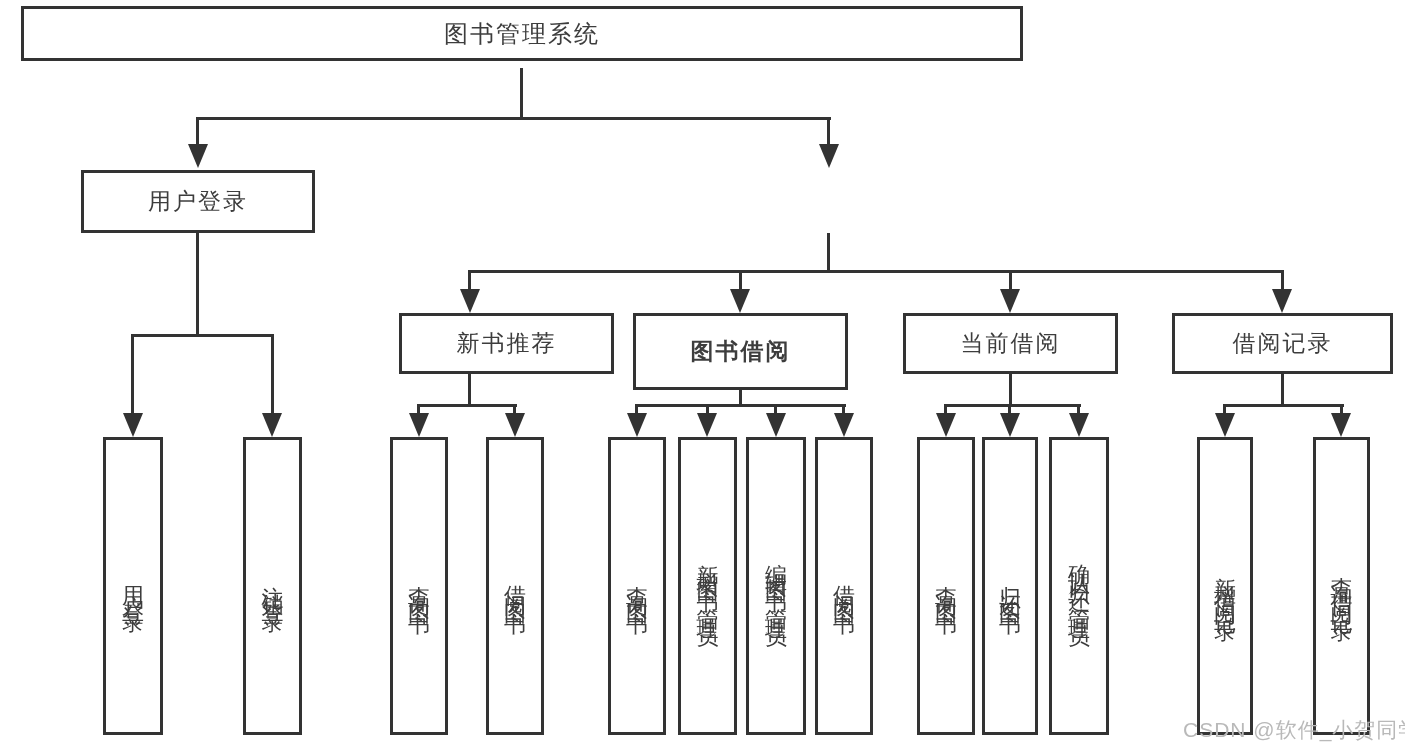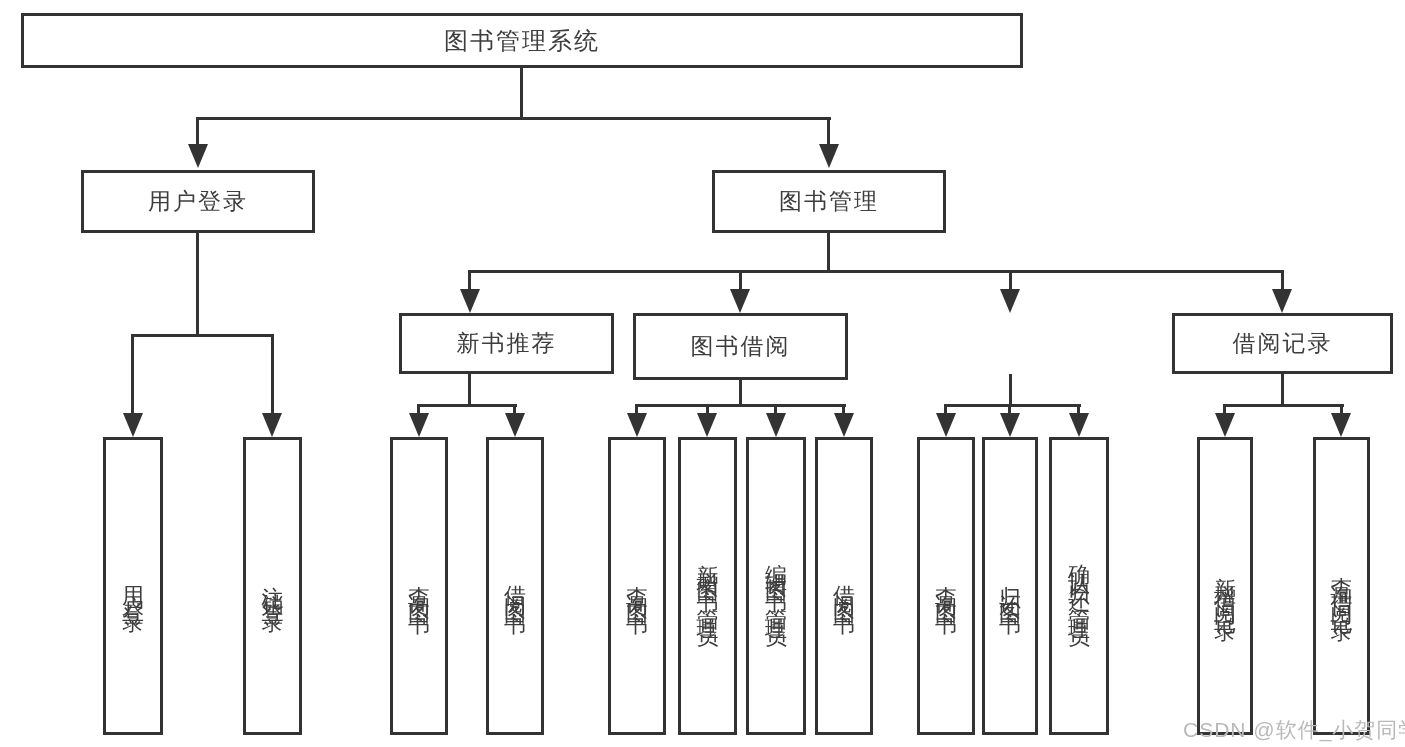--- a/index.html
+++ b/index.html
@@ -33,36 +33,36 @@
   .watermark {
     position:absolute; left:1183px; top:716px; font-size:21px;
     color:#b9b9b9; letter-spacing:1px; z-index:5; white-space:nowrap;
   }
 </style>
 </head>
 <body>
 
 <div class="canvas">
 
-  <div class="hbox root" style="left:21px; top:13px; width:1002px; height:55px;">
+  <div class="hbox root" style="left:21px; top:6px; width:1002px; height:55px;">
     <span>图书管理系统</span>
   </div>
 
   <div class="hbox" style="left:81px; top:170px; width:234px; height:63px;">
     <span>用户登录</span>
   </div>
-  <div class="hbox" style="left:712px; top:170px; width:234px; height:63px;">
-    <span>图书管理</span>
-  </div>
 
   <div class="hbox" style="left:363px; top:313px; width:215px; height:61px;margin-left:36px;">
     <span>新书推荐</span>
   </div>
-  <div class="hbox" style="left:633px; top:313px; width:215px; height:67px;">
+  <div class="hbox" style="left:633px; top:313px; width:215px; height:77px;font-weight:bold;">
     <span>图书借阅</span>
+  </div>
+  <div class="hbox" style="left:903px; top:313px; width:215px; height:61px;">
+    <span>当前借阅</span>
   </div>
   <div class="hbox" style="left:1172px; top:313px; width:221px; height:61px;">
     <span>借阅记录</span>
   </div>
 
   <div class="vbox" style="left:103px; width:60px;">
     <span>用户登录</span>
   </div>
   <div class="vbox" style="left:243px; width:59px;">
     <span>注销登录</span>

